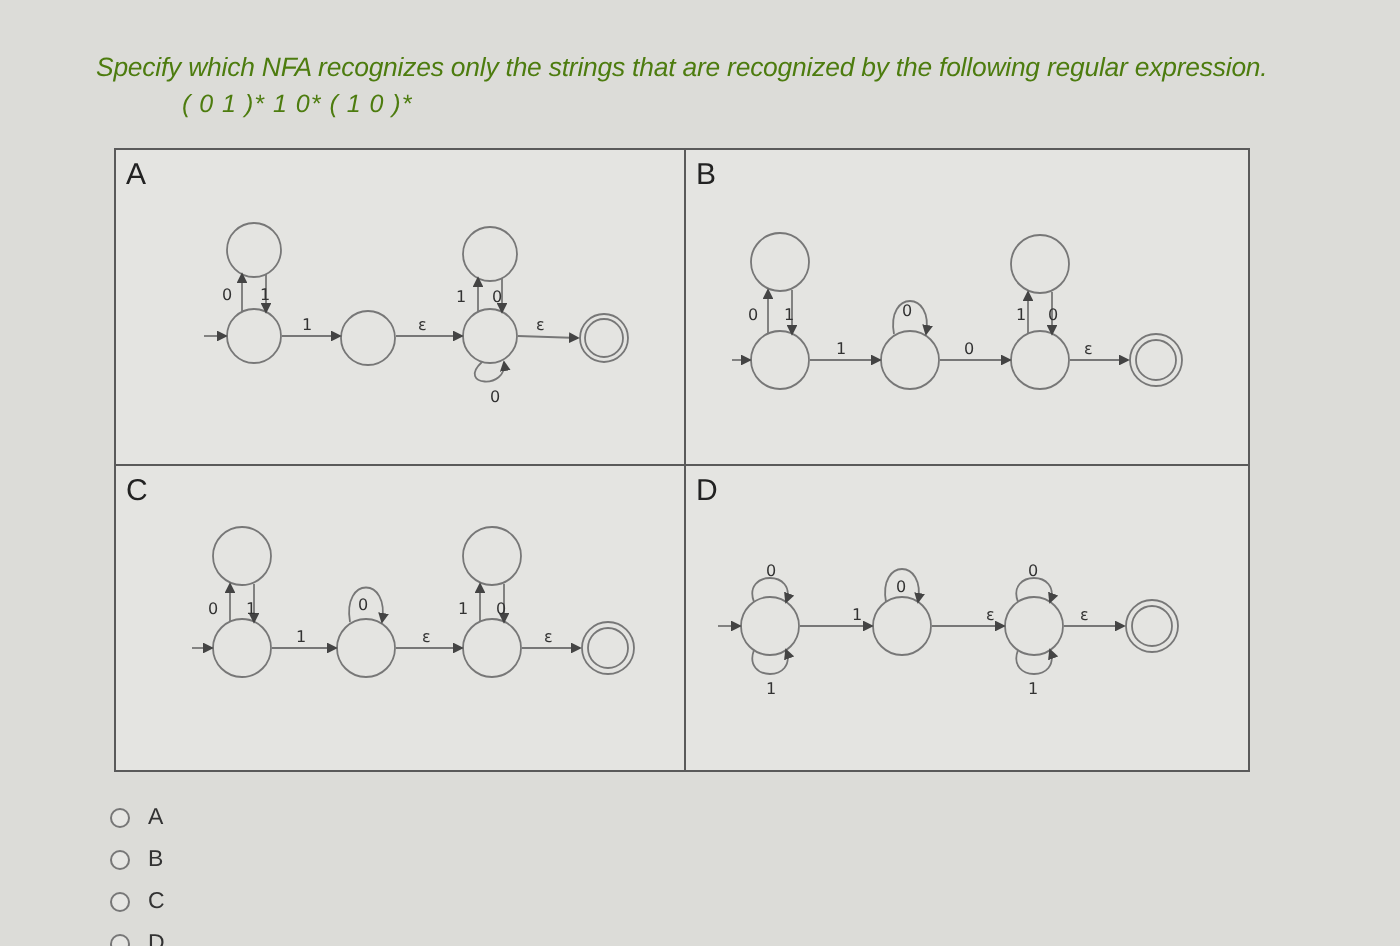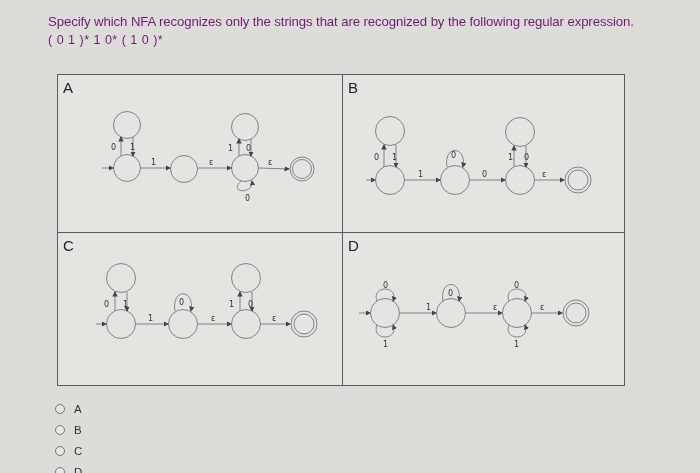--- a/index.html
+++ b/index.html
@@ -1,19 +1,19 @@
 <!DOCTYPE html>
 <html><head>
 <meta charset="utf-8">
 <style>
   html,body{margin:0;padding:0;}
   body{width:700px;height:473px;overflow:hidden;background:#dcdcd8;
        font-family:"Liberation Sans",sans-serif;position:relative;color:#2a2a2a;}
-  .q{position:absolute;left:48px;top:12px;font-size:13.2px;line-height:19px;color:#701a75;letter-spacing:-0.1px;}
-  .q .regex{font-size:12.5px;letter-spacing:0.5px;}
+  .q{position:absolute;left:48px;top:24px;font-size:13.2px;line-height:19px;color:#4d7c0f;letter-spacing:-0.1px;font-style:italic;}
+  .q .regex{font-size:12.5px;letter-spacing:0.5px;margin-left:43px;}
   .grid{position:absolute;left:57px;top:74px;width:568px;height:312px;border:1.2px solid #5a5a5a;box-sizing:border-box;
         background:#e4e4e1;}
   .cell{position:absolute;box-sizing:border-box;}
   .cell .lbl{position:absolute;left:5px;top:4px;font-size:15px;color:#222;}
   .vdiv{position:absolute;left:284px;top:0;width:1.2px;height:100%;background:#5a5a5a;}
   .hdiv{position:absolute;left:0;top:157px;width:100%;height:1.2px;background:#5a5a5a;}
   svg{position:absolute;left:0;top:0;}
   svg text{font-family:"DejaVu Sans",sans-serif;font-size:8px;fill:#333;}
   .opts{position:absolute;left:55px;top:398px;}
   .opt{display:flex;align-items:center;height:21px;font-size:11.5px;color:#333;}

